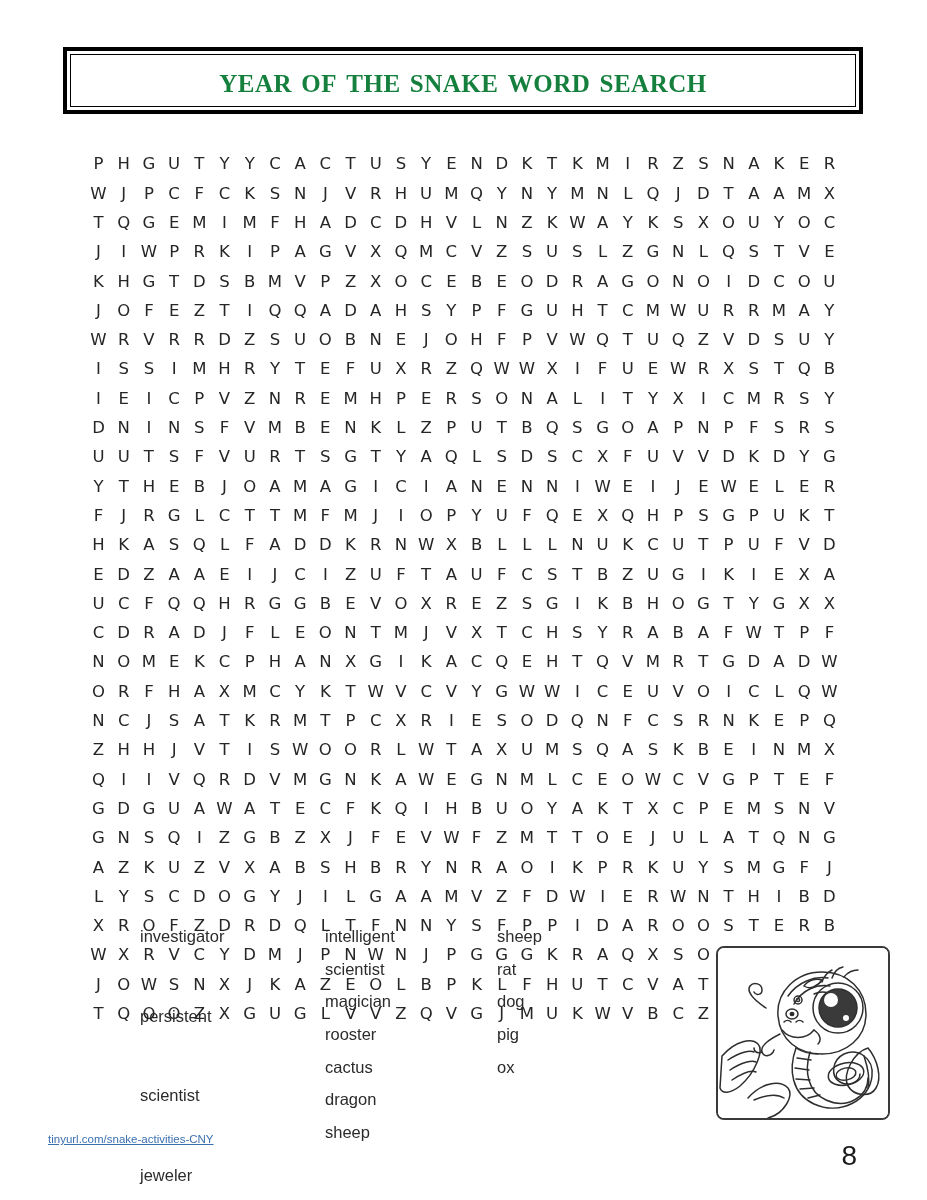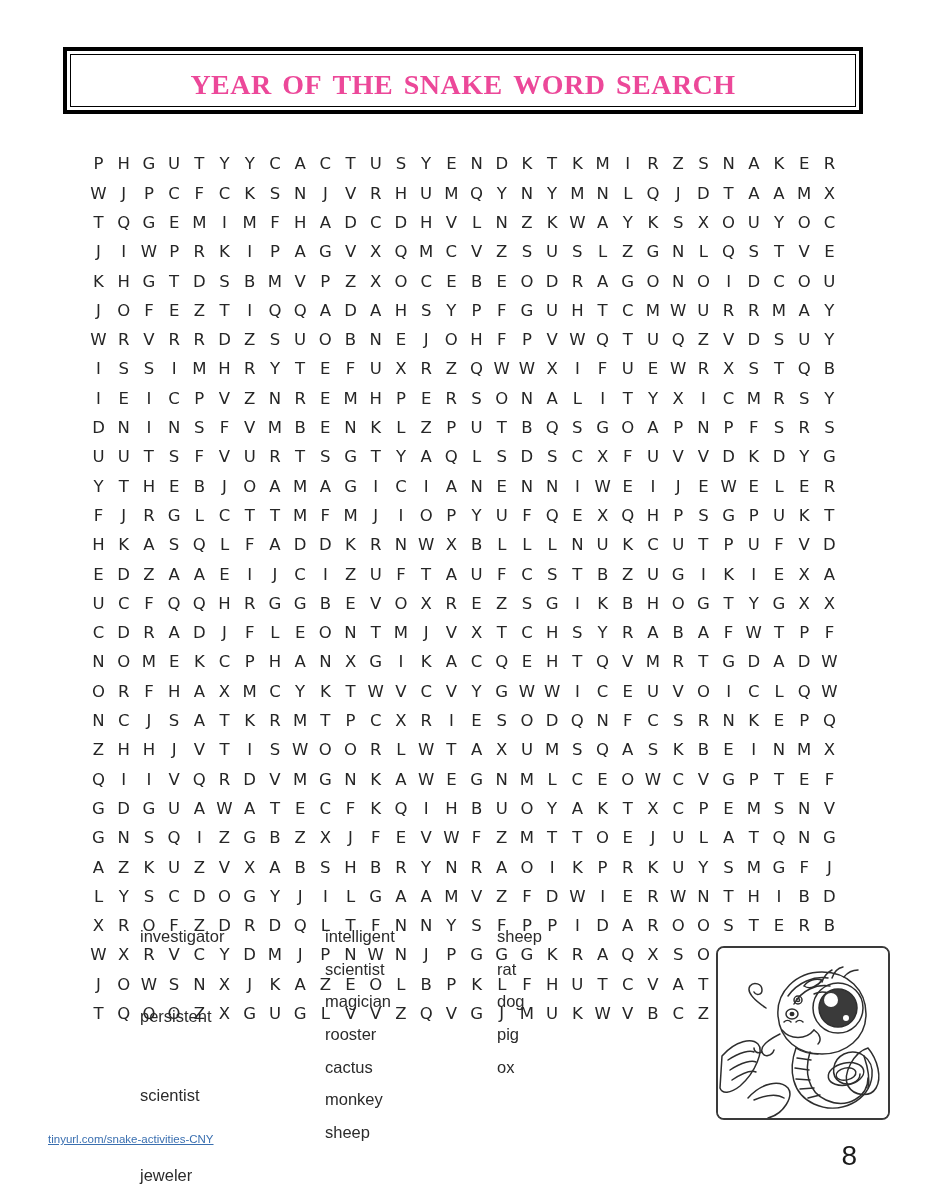--- a/index.html
+++ b/index.html
@@ -29,25 +29,25 @@
     width: 100%;
     height: 100%;
     border: 1px solid #000;
     display: flex;
     align-items: center;
     justify-content: center;
   }
   .title-text {
     font-family: "Liberation Serif", serif;
     font-weight: bold;
-    font-size: 40px;
+    font-size: 35px;
     letter-spacing: 0.5px;
     font-variant: small-caps;
     text-transform: lowercase;
-    color: #ec4899;
+    color: #15803d;
     white-space: nowrap;
     line-height: 1;
   }
 
   
   .grid {
     position: absolute;
     left: 88px;
     top: 150px;
     width: 752px;
@@ -1103,21 +1103,21 @@
       <div class="word">orchid</div>
       <div class="word">snake</div>
       <div class="word">horse</div>
     </div>
     <div class="wl-col c2">
       <div class="word">intelligent</div>
       <div class="word">scientist</div>
       <div class="word">magician</div>
       <div class="word">rooster</div>
       <div class="word">cactus</div>
-      <div class="word">monkey</div>
+      <div class="word">dragon</div>
       <div class="word">sheep</div>
     </div>
     <div class="wl-col c4">
       <div class="word">sheep</div>
       <div class="word">rat</div>
       <div class="word">dog</div>
       <div class="word">pig</div>
       <div class="word">ox</div>
     </div>
   </div>

